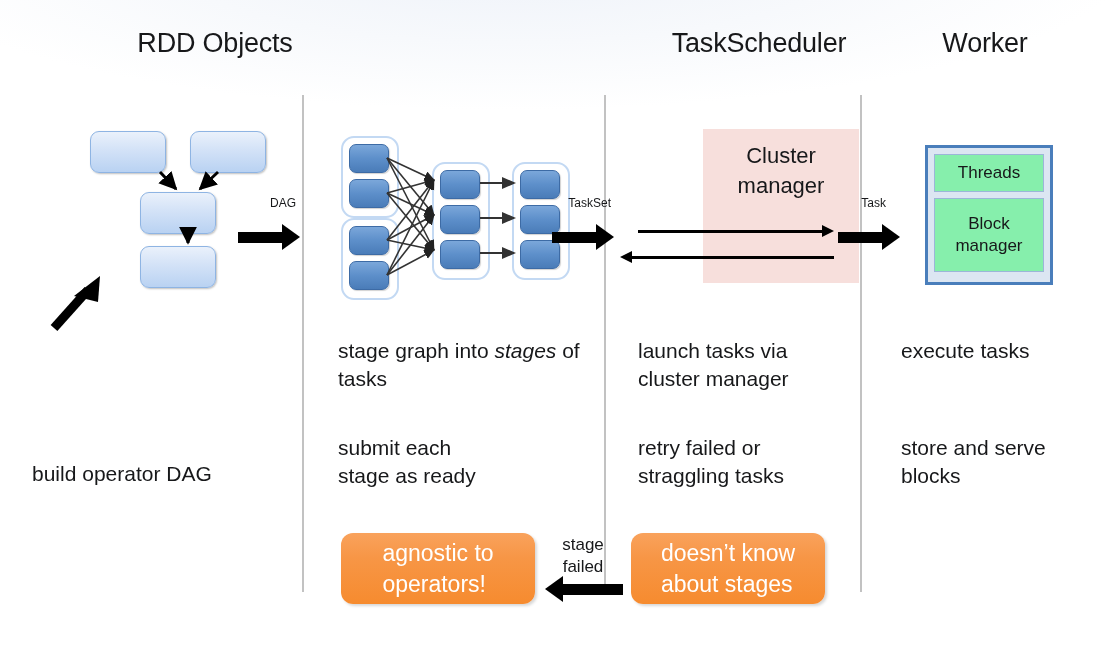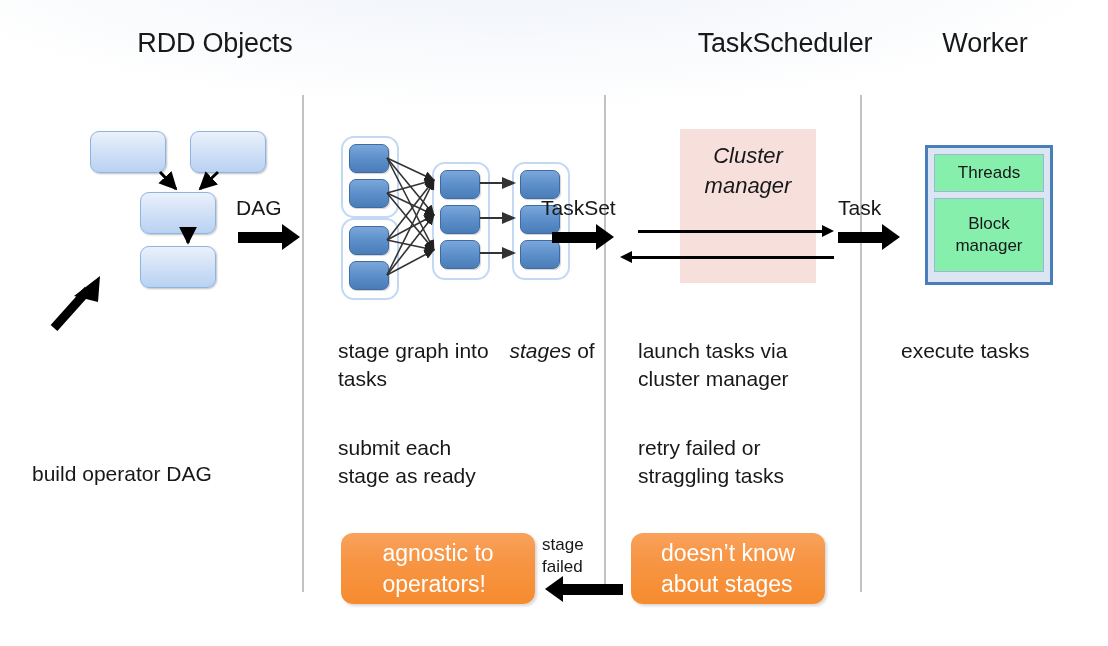--- a/index.html
+++ b/index.html
@@ -40,24 +40,24 @@
     position: absolute;
     top: 95px;
     width: 2px;
     height: 497px;
     background: #c2c2c2;
   }
 
   
   .flow-label {
     position: absolute;
-    font-size: 21px;
+    font-size: 12px;
     color: #17181a;
     white-space: nowrap;
-    text-align: left;
+    text-align: right;
   }
 
   
   .block-arrow {
     position: absolute;
     height: 26px;
   }
   .block-arrow .shaft {
     position: absolute;
     top: 8px;
@@ -164,21 +164,21 @@
   .code-block .m { color: #4a6fe0; }
 
   
   .body-text {
     position: absolute;
     font-size: 21px;
     line-height: 28px;
     color: #17181a;
     white-space: pre-line;
   }
-  .body-text em { font-style: italic; margin-left: 15px; }
+  .body-text em { font-style: italic; }
 
   
   .callout {
     position: absolute;
     border-radius: 12px;
     background: linear-gradient(to bottom, #f9a25c 0%, #f79646 35%, #f68b2f 100%);
     color: #ffffff;
     font-size: 23px;
     line-height: 31px;
     text-align: left;
@@ -186,32 +186,32 @@
     align-items: center;
     justify-content: center;
     white-space: pre-line;
     box-shadow: 2px 2px 3px rgba(0,0,0,0.16);
   }
   .stage-failed-label {
     position: absolute;
     font-size: 17px;
     line-height: 22px;
     color: #17181a;
-    text-align: left;
+    text-align: center;
     white-space: pre-line;
   }
   svg { display: block; }
 </style>
 </head>
 <body>
 
 <div id="stage">
 
   <div class="col-header" style="left:40px;width:350px;">RDD Objects</div>
-  <div class="col-header" style="left:590px;width:390px;">TaskScheduler</div>
+  <div class="col-header" style="left:564px;width:390px;">TaskScheduler</div>
   <div class="col-header" style="left:860px;width:250px;">Worker</div>
 
   <div class="divider" style="left:302px;"></div>
   <div class="divider" style="left:604px;"></div>
   <div class="divider" style="left:860px;"></div>
 
   <div class="rdd-box" style="left:90px;top:131px;width:74px;height:40px;"></div>
   <div class="rdd-box" style="left:190px;top:131px;width:74px;height:40px;"></div>
   <div class="rdd-box" style="left:140px;top:192px;width:74px;height:40px;"></div>
   <div class="rdd-box" style="left:140px;top:246px;width:74px;height:40px;"></div>
@@ -304,21 +304,21 @@
 
   <div class="callout" style="left:341px;top:533px;width:194px;height:71px;">agnostic to
 operators!</div>
 
   <div class="flow-label" style="left:541px;top:196px;width:70px;">TaskSet</div>
   <div class="block-arrow right" style="left:552px;top:224px;width:62px;">
     <span class="shaft"></span>
       <span class="head"></span>
   </div>
 
-  <div class="cluster-panel" style="left:680px;top:129px;width:136px;height:154px;font-style:italic;">
+  <div class="cluster-panel" style="left:703px;top:129px;width:156px;height:154px;">
     <div class="cluster-panel-label" style="white-space:pre-line;">Cluster
 manager</div>
   </div>
 
   <div class="thin-arrow right" style="left:638px;top:225px;width:196px;">
     <span class="bar"></span>
       <span class="tip"></span>
   </div>
   <div class="thin-arrow left" style="left:620px;top:251px;width:214px;">
     <span class="bar"></span>
@@ -346,14 +346,16 @@
       <span class="head"></span>
   </div>
 
   <div class="worker-outer" style="left:925px;top:145px;width:128px;height:140px;">
     <div class="worker-inner" style="height:38px;margin-bottom:6px;">Threads</div>
     <div class="worker-inner" style="height:74px;white-space:pre-line;">Block
 manager</div>
   </div>
 
   <div class="body-text" style="left:901px;top:337px;width:200px;">execute tasks</div>
+  <div class="body-text" style="left:901px;top:434px;width:200px;">store and serve
+blocks</div>
 
 </div>
 
 </body></html>

